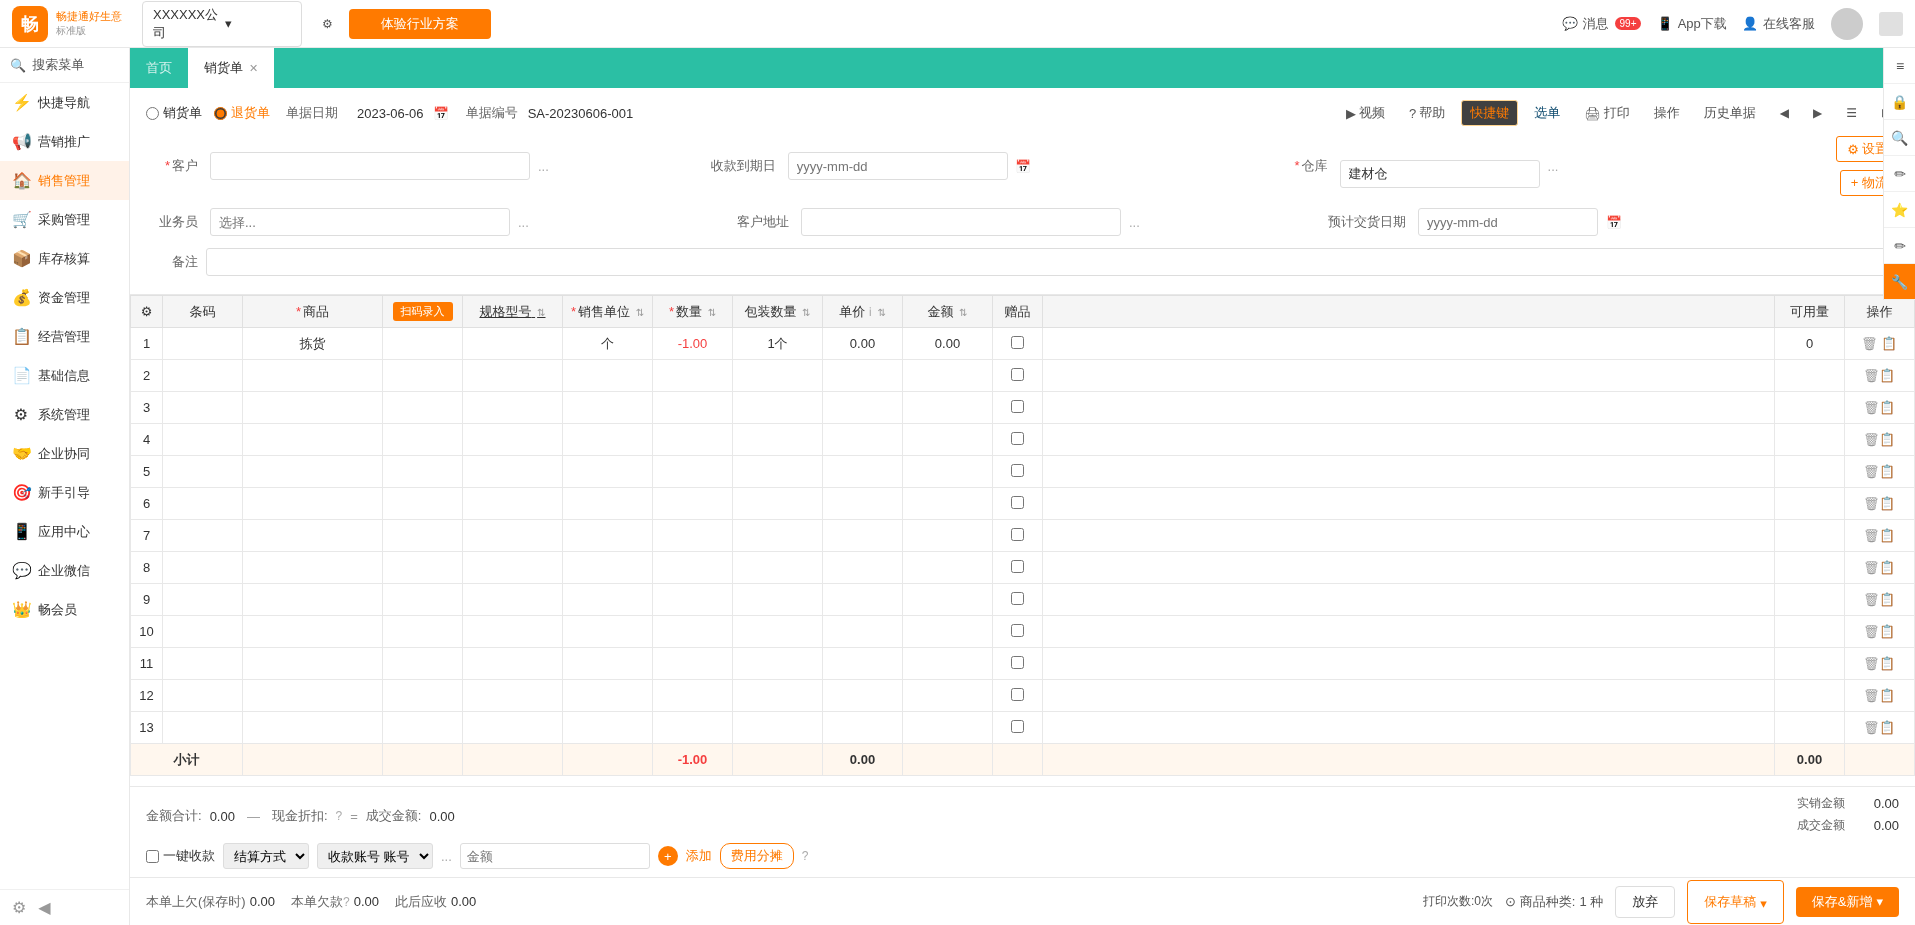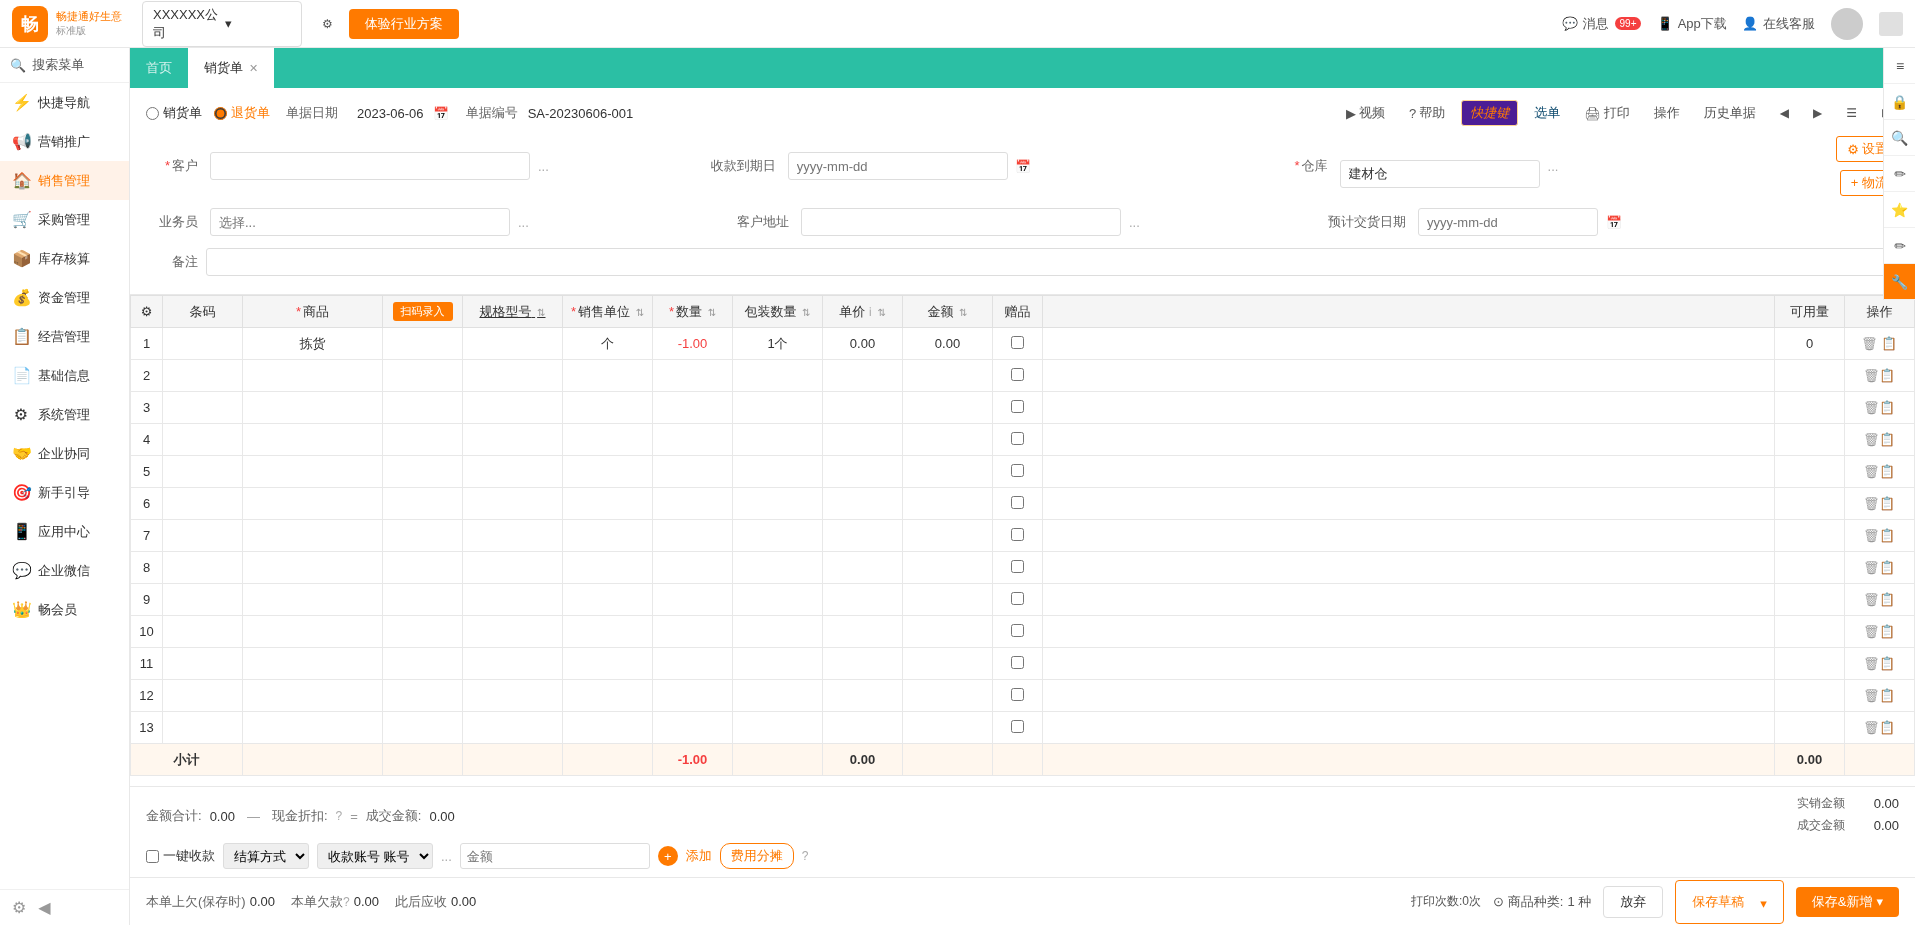--- a/index.html
+++ b/index.html
@@ -33,21 +33,21 @@
     .company-selector {
       display: flex; align-items: center; gap: 6px;
       border: 1px solid #ddd; border-radius: 4px;
       padding: 4px 10px; cursor: pointer; background: #fff;
       min-width: 160px;
     }
     .company-selector span { flex: 1; color: #333; }
     .top-actions { display: flex; align-items: center; gap: 8px; margin-left: 12px; }
     .btn-trial {
       background: #ff7a00; color: #fff; border: none;
-      border-radius: 4px; padding: 6px 16px; cursor: pointer; font-size: 13px;
+      border-radius: 4px; padding: 6px 32px; cursor: pointer; font-size: 13px;
     }
     .top-right { margin-left: auto; display: flex; align-items: center; gap: 16px; }
     .top-right-item { display: flex; align-items: center; gap: 4px; color: #555; cursor: pointer; font-size: 13px; }
     .badge-red {
       background: #f53f3f; color: #fff; border-radius: 10px;
       font-size: 10px; padding: 1px 5px; margin-left: 2px;
     }
     .avatar { width: 32px; height: 32px; background: #ccc; border-radius: 50%; }
 
     
@@ -222,21 +222,21 @@
     .bottom-stat label { color: #666; }
     .bottom-stat .val { color: #333; }
     .bottom-right { margin-left: auto; display: flex; align-items: center; gap: 12px; }
     .btn-abandon {
       border: 1px solid #ddd; background: #fff; color: #333;
       border-radius: 4px; padding: 6px 16px; cursor: pointer;
     }
     .btn-save-draft {
       border: 1px solid #ff7a00; background: #fff; color: #ff7a00;
       border-radius: 4px; padding: 12px 16px; cursor: pointer;
-      display: flex; align-items: flex-end; gap: 16px;
+      display: flex; align-items: flex-end; gap: 4px;
     }
     .btn-save-new {
       background: #ff7a00; color: #fff; border: none;
       border-radius: 4px; padding: 6px 16px; cursor: pointer;
       display: flex; align-items: center; gap: 4px;
     }
     .print-count { color: #555; font-size: 12px; }
     .product-count { display: flex; align-items: center; gap: 4px; color: #555; font-size: 12px; }
 
     
@@ -407,21 +407,21 @@
       </div>
       <div style="margin-left:auto; display:flex; align-items:center; gap:8px;">
         <button class="toolbar-btn">
           <span>▶</span>
           <span>视频</span>
         </button>
         <button class="toolbar-btn">
           <span>?</span>
           <span>帮助</span>
         </button>
-        <button class="toolbar-btn" style="background:#4c1d95; color:#ff7a00; border:1px solid #ffd591; border-radius:3px;font-style:italic;">
+        <button class="toolbar-btn" style="background:#404040; color:#ff7a00; border:1px solid #ffd591; border-radius:3px;">
           <span>快捷键</span>
         </button>
         <button class="toolbar-btn" style="color:#0c4a6e;">
           <span>选单</span>
         </button>
         <button class="toolbar-btn">
           <span>🖨</span>
           <span>打印</span>
         </button>
         <button class="toolbar-btn">

